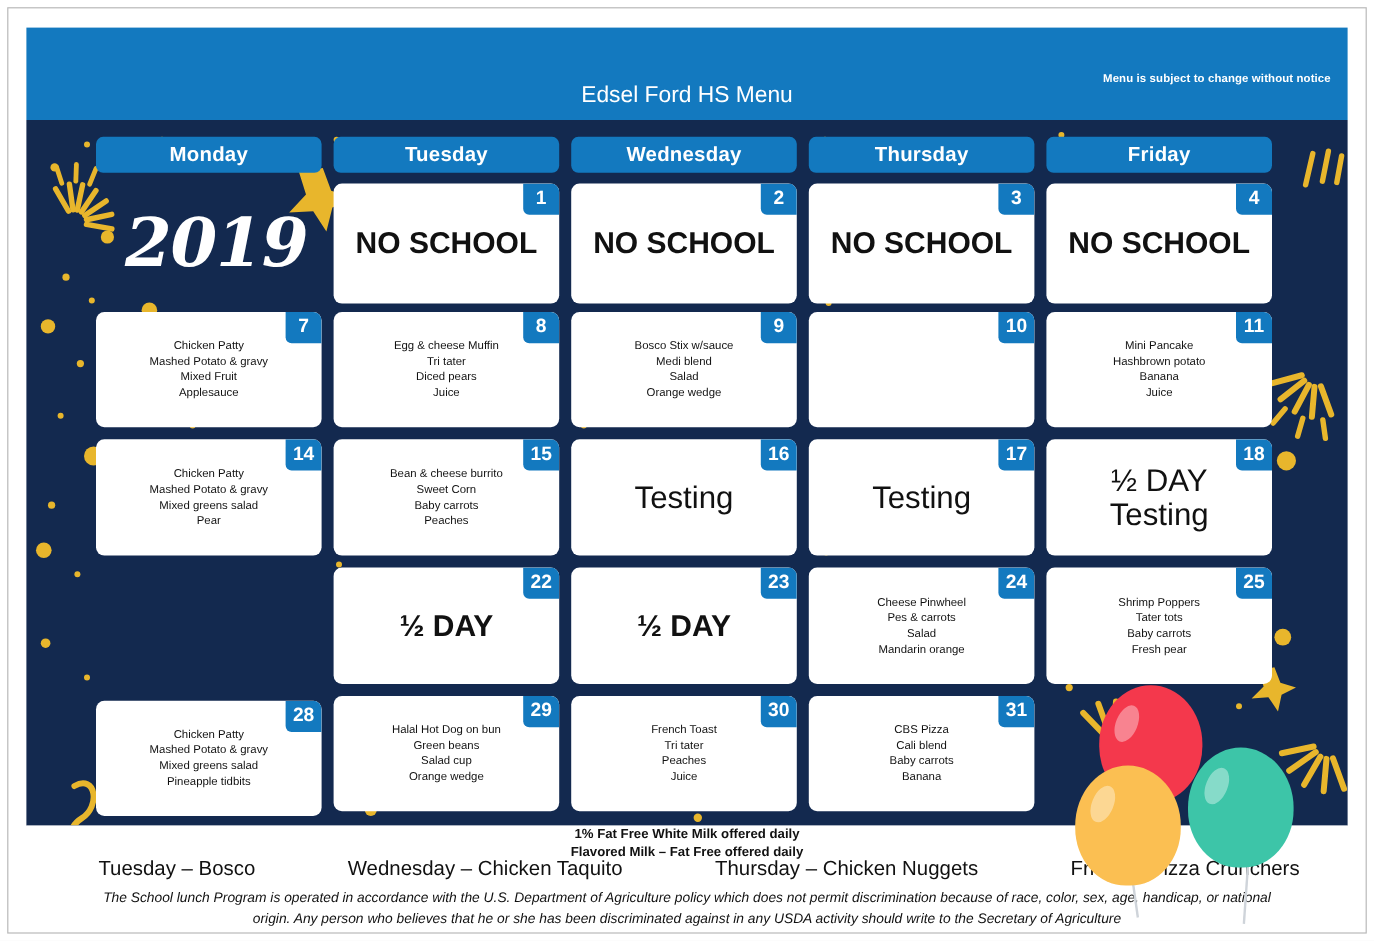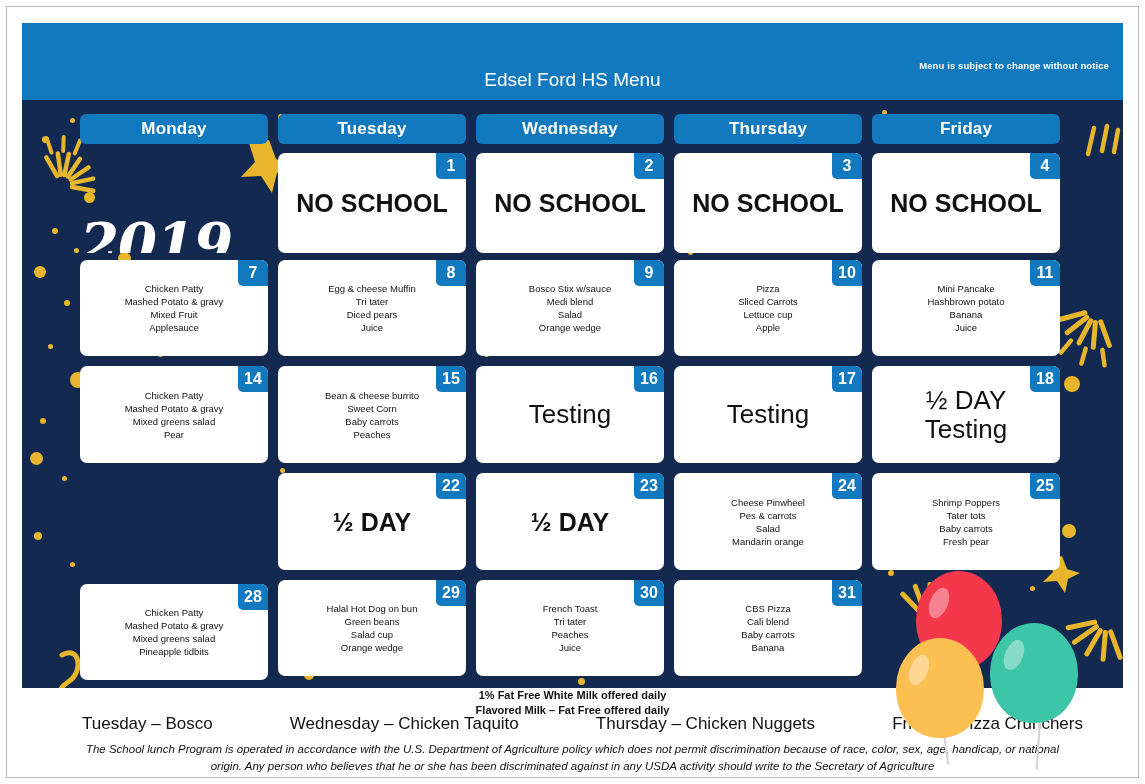--- a/index.html
+++ b/index.html
@@ -134,28 +134,27 @@
     font-size: 25px;
     font-weight: bold;
     line-height: 1.12;
   }
   .bigtext.light { font-weight: normal; font-size: 26px; }
 
   .year2019 {
     position: absolute;
     left: 0; right: 12px; top: 50%;
     transform: translateY(-50%);
-    text-align: left;
+    text-align: right;
     color: #ffffff;
     font-family: "DejaVu Serif", serif;
     font-style: italic;
     font-size: 56px;
     font-weight: bold;
     letter-spacing: -1px;
-    margin-top: 40px;
   }
 
   
   .footer {
     position: absolute;
     left: 22px; top: 688px;
     width: 1101px; height: 84px;
     background: #ffffff;
   }
   .milk {
@@ -363,26 +362,20 @@
         <div class="daynum">9</div>
         <div class="menu-list">
             <span class="mi">Bosco Stix w/sauce</span>
             <span class="mi">Medi blend</span>
             <span class="mi">Salad</span>
             <span class="mi">Orange wedge</span>
           </div>
       </div>
       <div class="cell" style="left:652px;top:160px;width:188px;height:96px;">
         <div class="daynum">10</div>
-        <div class="menu-list">
-            <span class="mi">Pizza</span>
-            <span class="mi">Sliced Carrots</span>
-            <span class="mi">Lettuce cup</span>
-            <span class="mi">Apple</span>
-          </div>
       </div>
       <div class="cell" style="left:850px;top:160px;width:188px;height:96px;">
         <div class="daynum">11</div>
         <div class="menu-list">
             <span class="mi">Mini Pancake</span>
             <span class="mi">Hashbrown potato</span>
             <span class="mi">Banana</span>
             <span class="mi">Juice</span>
           </div>
       </div>

